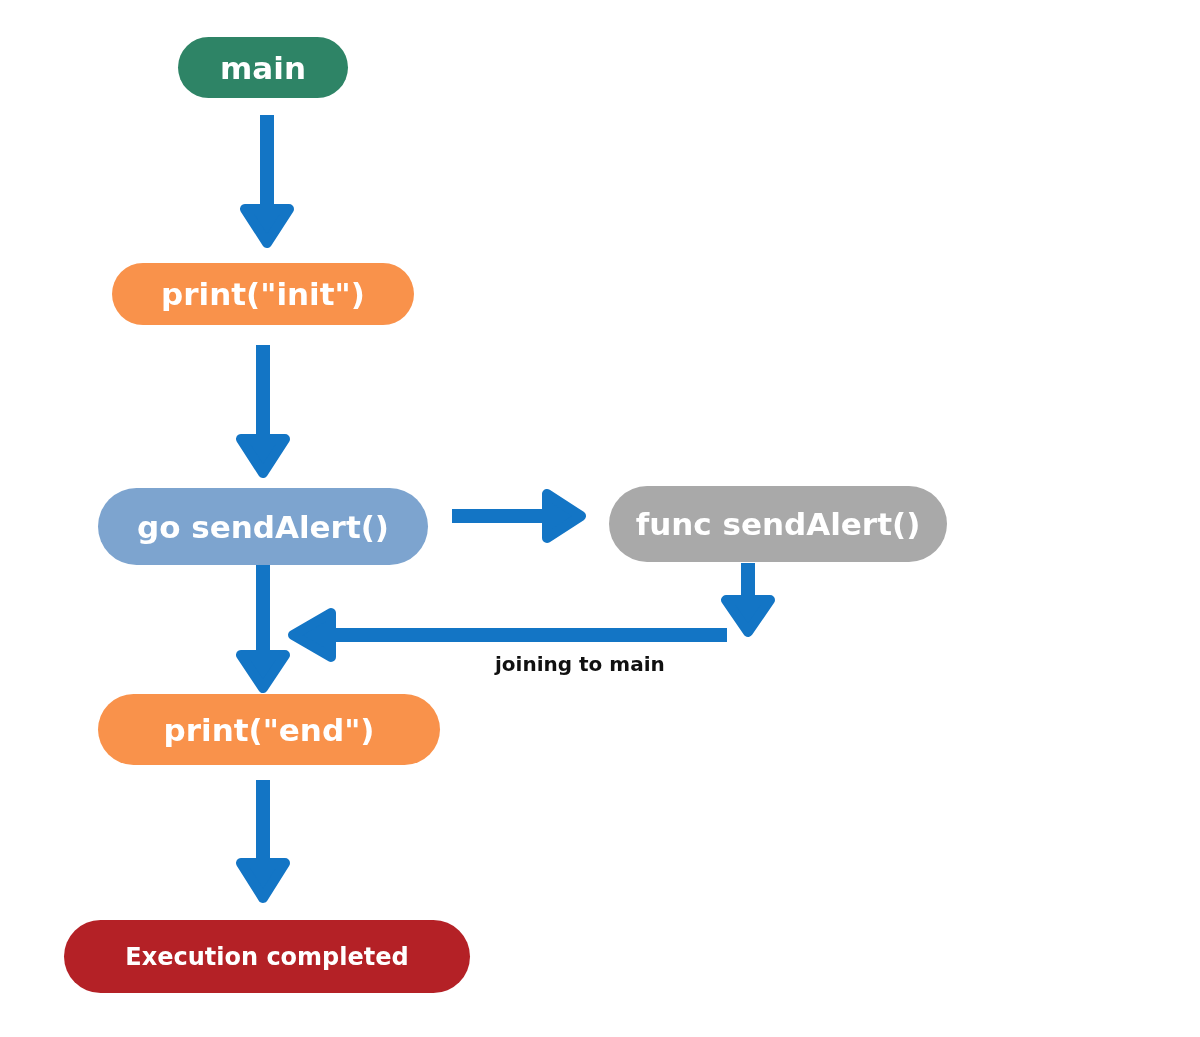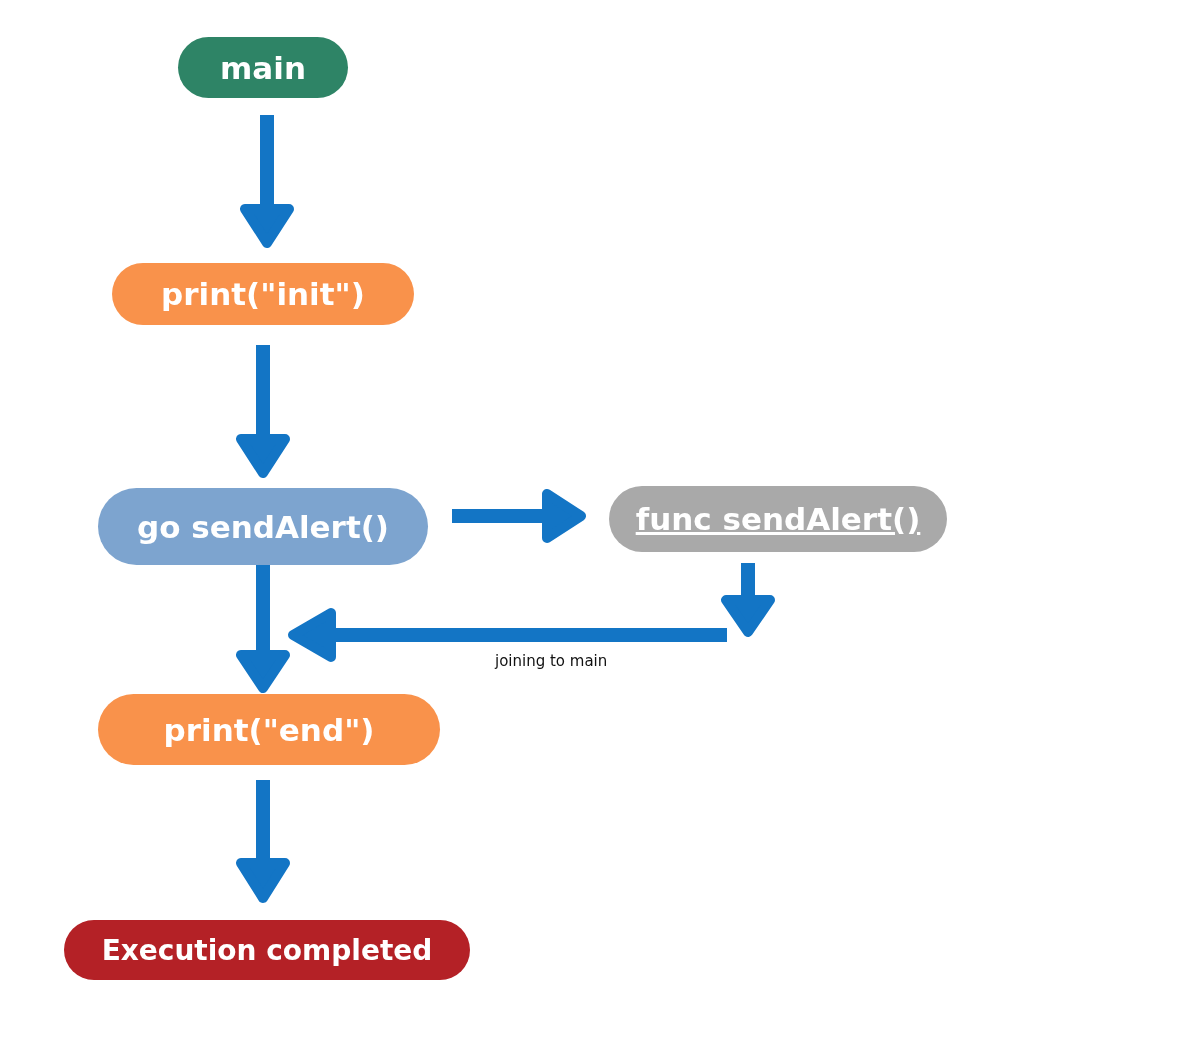--- a/index.html
+++ b/index.html
@@ -40,29 +40,29 @@
     justify-content: center;
     color: var(--c-node_text, #ffffff);
     font-weight: 700;
     font-size: 31px;
     border-radius: 999px;
     white-space: nowrap;
   }
   .node-main          { left: 178px; top: 37px;  width: 170px; height: 61px; background: var(--c-node_main, #2E8466); }
   .node-print-init    { left: 112px; top: 263px; width: 302px; height: 62px; background: var(--c-node_print, #F9924B); }
   .node-go-sendalert  { left: 98px;  top: 488px; width: 330px; height: 77px; background: var(--c-node_go, #7DA4CF); }
-  .node-func-sendalert{ left: 609px; top: 486px; width: 338px; height: 66px; background: var(--c-node_func, #A9A9A9); text-decoration: underline; }
+  .node-func-sendalert{ left: 609px; top: 486px; width: 338px; height: 76px; background: var(--c-node_func, #A9A9A9); }
   .node-print-end     { left: 98px;  top: 694px; width: 342px; height: 71px; background: var(--c-node_print, #F9924B); }
-  .node-exec-complete { left: 64px;  top: 920px; width: 406px; height: 60px; font-size: 28px; background: var(--c-node_end, #B42126); }
+  .node-exec-complete { left: 64px;  top: 920px; width: 406px; height: 73px; font-size: 24px; background: var(--c-node_end, #B42126); }
   .edge-label {
     position: absolute;
     left: 495px;
     top: 652px;
-    font-size: 15px;
-    font-weight: 400;
+    font-size: 20px;
+    font-weight: 700;
     color: var(--c-edge_label_text, #111111);
     white-space: nowrap;
     text-align: center;
   }
 </style>
 </head>
 <body>
 
 <div class="canvas">
 

